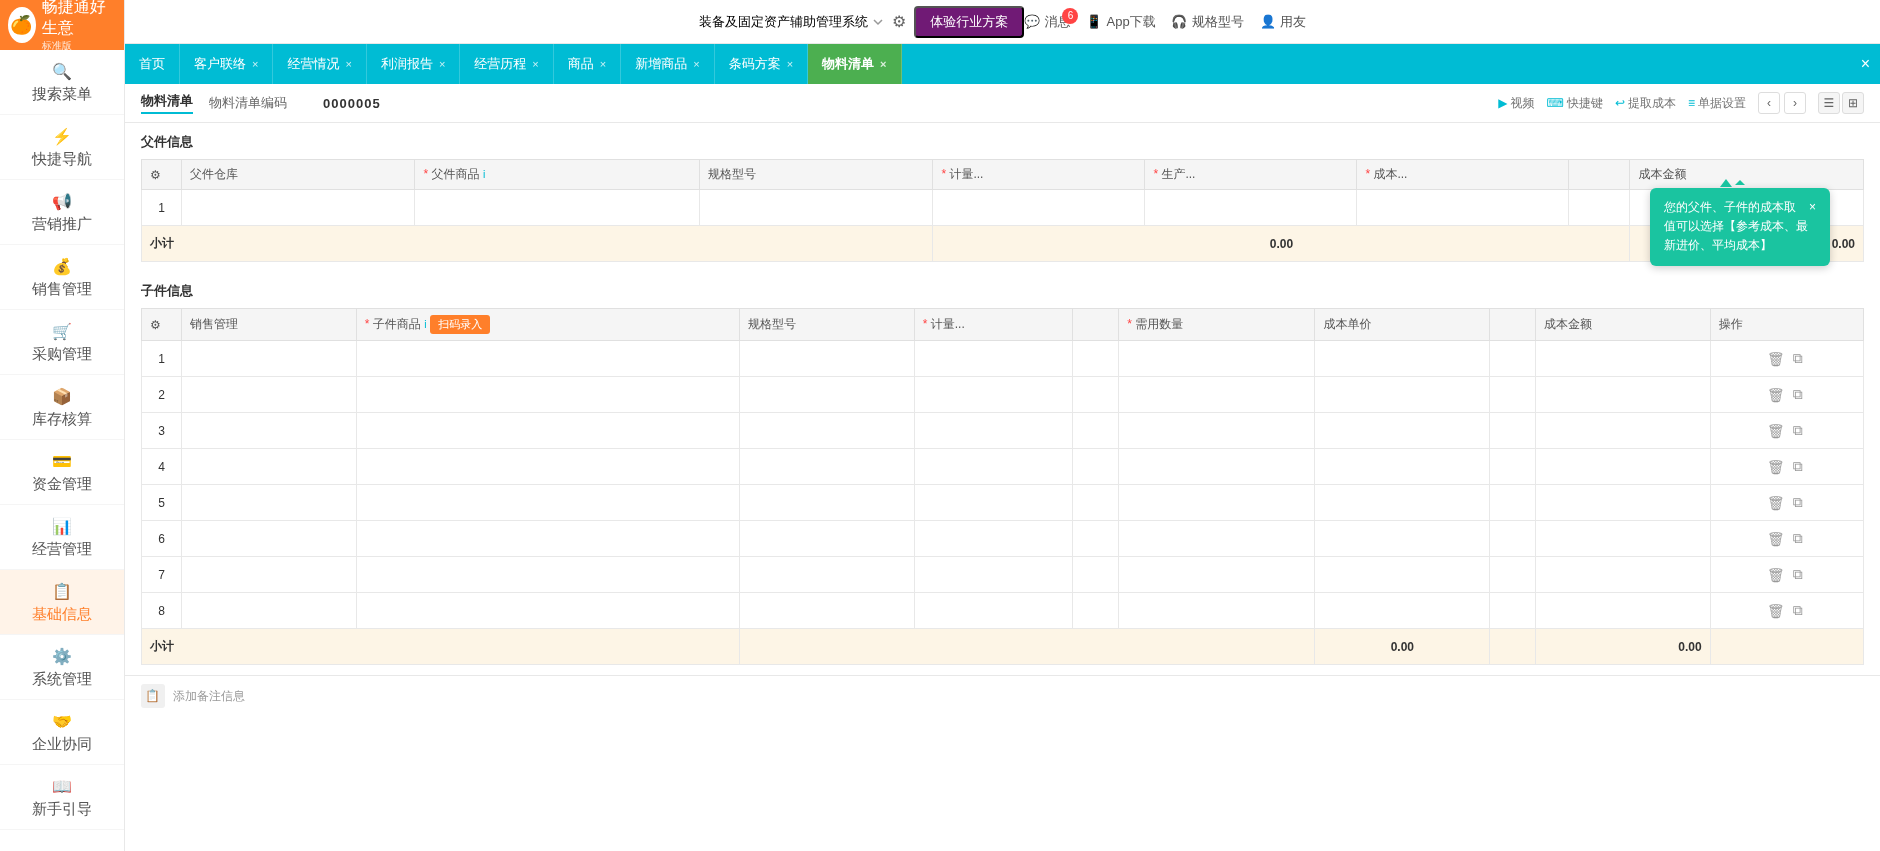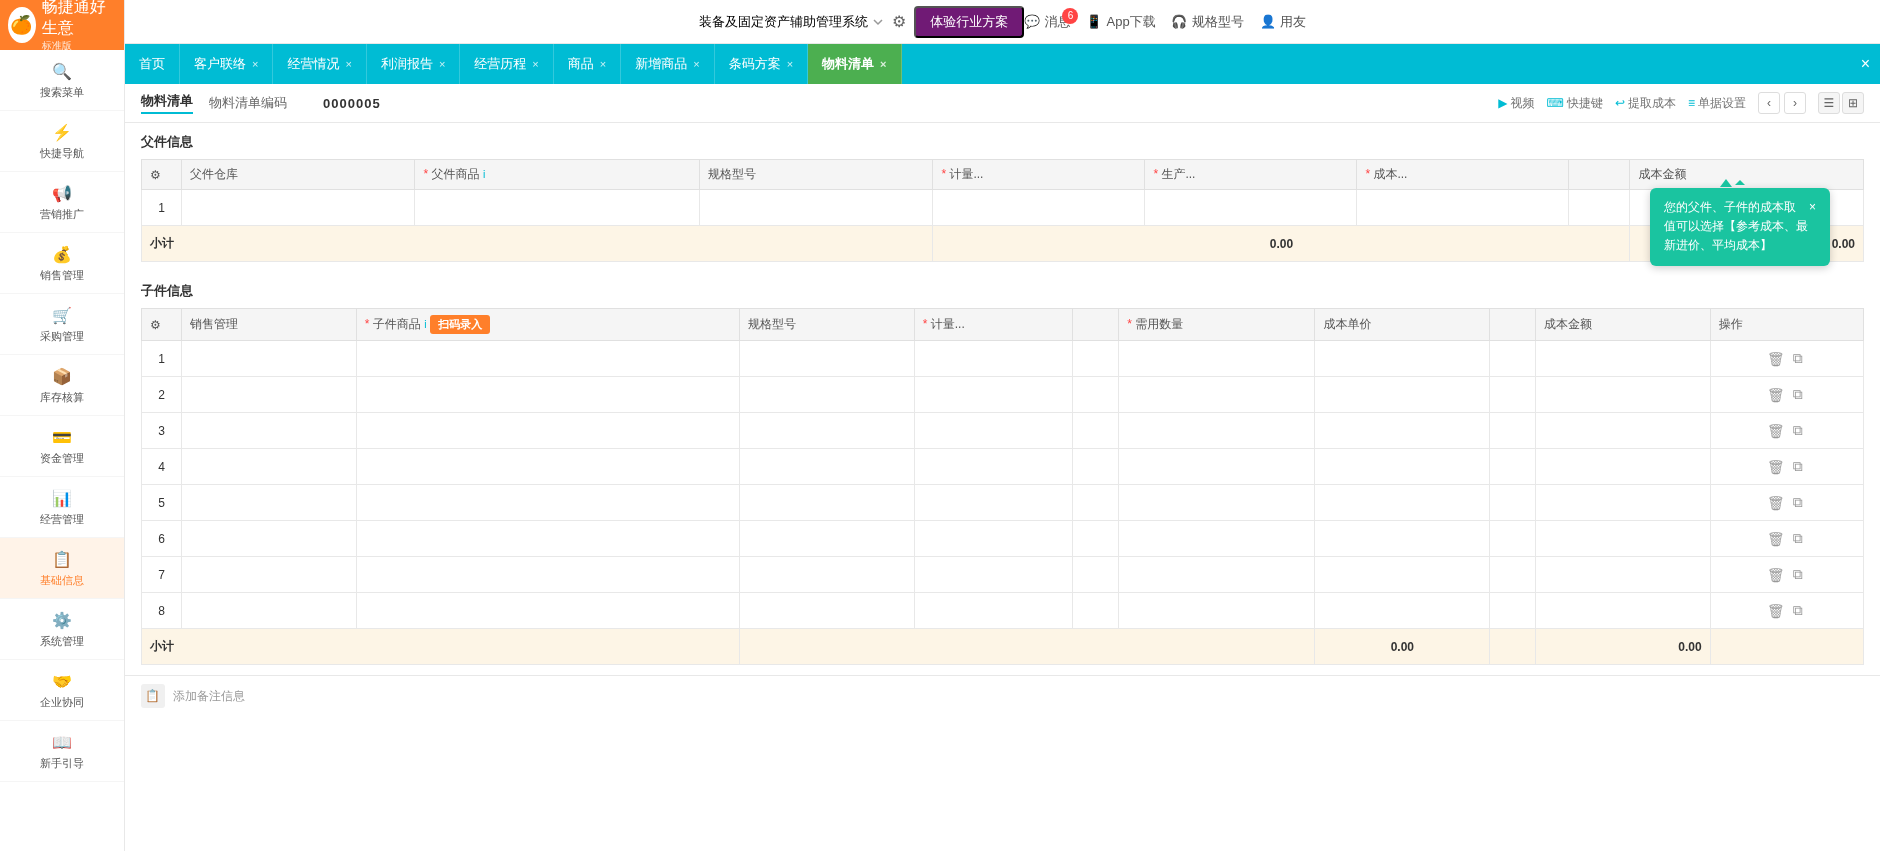--- a/index.html
+++ b/index.html
@@ -8,21 +8,21 @@
     
     .sidebar { width: 125px; background: #fff; border-right: 1px solid #e8e8e8; display: flex; flex-direction: column; flex-shrink: 0; }
     .sidebar-logo { background: #ff7f2a; padding: 10px 8px; display: flex; align-items: center; gap: 6px; height: 50px; }
     .sidebar-logo-icon { width: 36px; height: 36px; background: #fff; border-radius: 50%; display: flex; align-items: center; justify-content: center; font-size: 18px; }
     .sidebar-logo-text { color: #fff; font-size: 16px; line-height: 1.3; }
     .sidebar-logo-sub { font-size: 10px; color: rgba(255,255,255,0.8); }
     .sidebar-nav { flex: 1; overflow-y: auto; }
     .sidebar-item { display: flex; flex-direction: column; align-items: center; padding: 10px 4px; cursor: pointer; border-bottom: 1px solid #f5f5f5; }
     .sidebar-item.active { background: #fff3e8; color: #ff7f2a; }
     .sidebar-item-icon { width: 22px; height: 22px; margin-bottom: 3px; display: flex; align-items: center; justify-content: center; font-size: 16px; }
-    .sidebar-item-label { font-size: 11px; color: #555; text-align: center; }
+    .sidebar-item-label { font-size: 15px; color: #555; text-align: center; }
     .sidebar-item.active .sidebar-item-label { color: #ff7f2a; }
     .sidebar-item.active .sidebar-item-icon { color: #ff7f2a; }
 
     
     .main { flex: 1; display: flex; flex-direction: column; overflow: hidden; }
 
     
     .topbar { background: #fff; border-bottom: 1px solid #e8e8e8; display: flex; align-items: center; padding: 0 12px; height: 44px; justify-content: center; }
     .topbar-left { display: flex; align-items: center; gap: 8px; }
     .topbar-select { display: flex; align-items: center; gap: 4px; cursor: pointer; }
@@ -71,21 +71,21 @@
     
     .tooltip-box { position: absolute; right: 60px; top: 110px; background: #1ac4a0; color: #fff; border-radius: 6px; padding: 10px 14px; font-size: 12px; line-height: 1.6; max-width: 180px; z-index: 100; box-shadow: 0 2px 8px rgba(0,0,0,0.2); }
     .tooltip-box::before { content: ""; position: absolute; top: -8px; left: 50%; transform: translateX(-50%); border: 5px solid transparent; border-bottom-color: #1ac4a0; border-top: none; }
     .tooltip-close { float: right; cursor: pointer; margin-left: 8px; }
 
     
     .action-icons { display: flex; gap: 4px; justify-content: center; }
     .action-icon { width: 18px; height: 18px; display: flex; align-items: center; justify-content: center; cursor: pointer; color: #999; font-size: 14px; }
 
     
-    .scan-btn { background: #ff7f2a; color: #fff; border: none; border-radius: 3px; padding: 2px 8px; font-size: 11px; cursor: pointer; font-weight: bold; }
+    .scan-btn { background: #ff7f2a; color: #fff; border: none; border-radius: 3px; padding: 2px 8px; font-size: 11px; cursor: pointer; }
 
     
     .bottom-hint { border-top: 1px solid #e8e8e8; padding: 8px 16px; display: flex; align-items: center; gap: 8px; color: #999; font-size: 12px; }
     .bottom-hint-icon { width: 24px; height: 24px; background: #f0f0f0; border-radius: 3px; display: flex; align-items: center; justify-content: center; }
 
     
     .tooltip-pointer { position: absolute; top: 95px; right: 148px; width: 0; height: 0; border-left: 6px solid transparent; border-right: 6px solid transparent; border-bottom: 8px solid #1ac4a0; z-index: 101; }
 
     .relative-container { position: relative; }
   </style>

